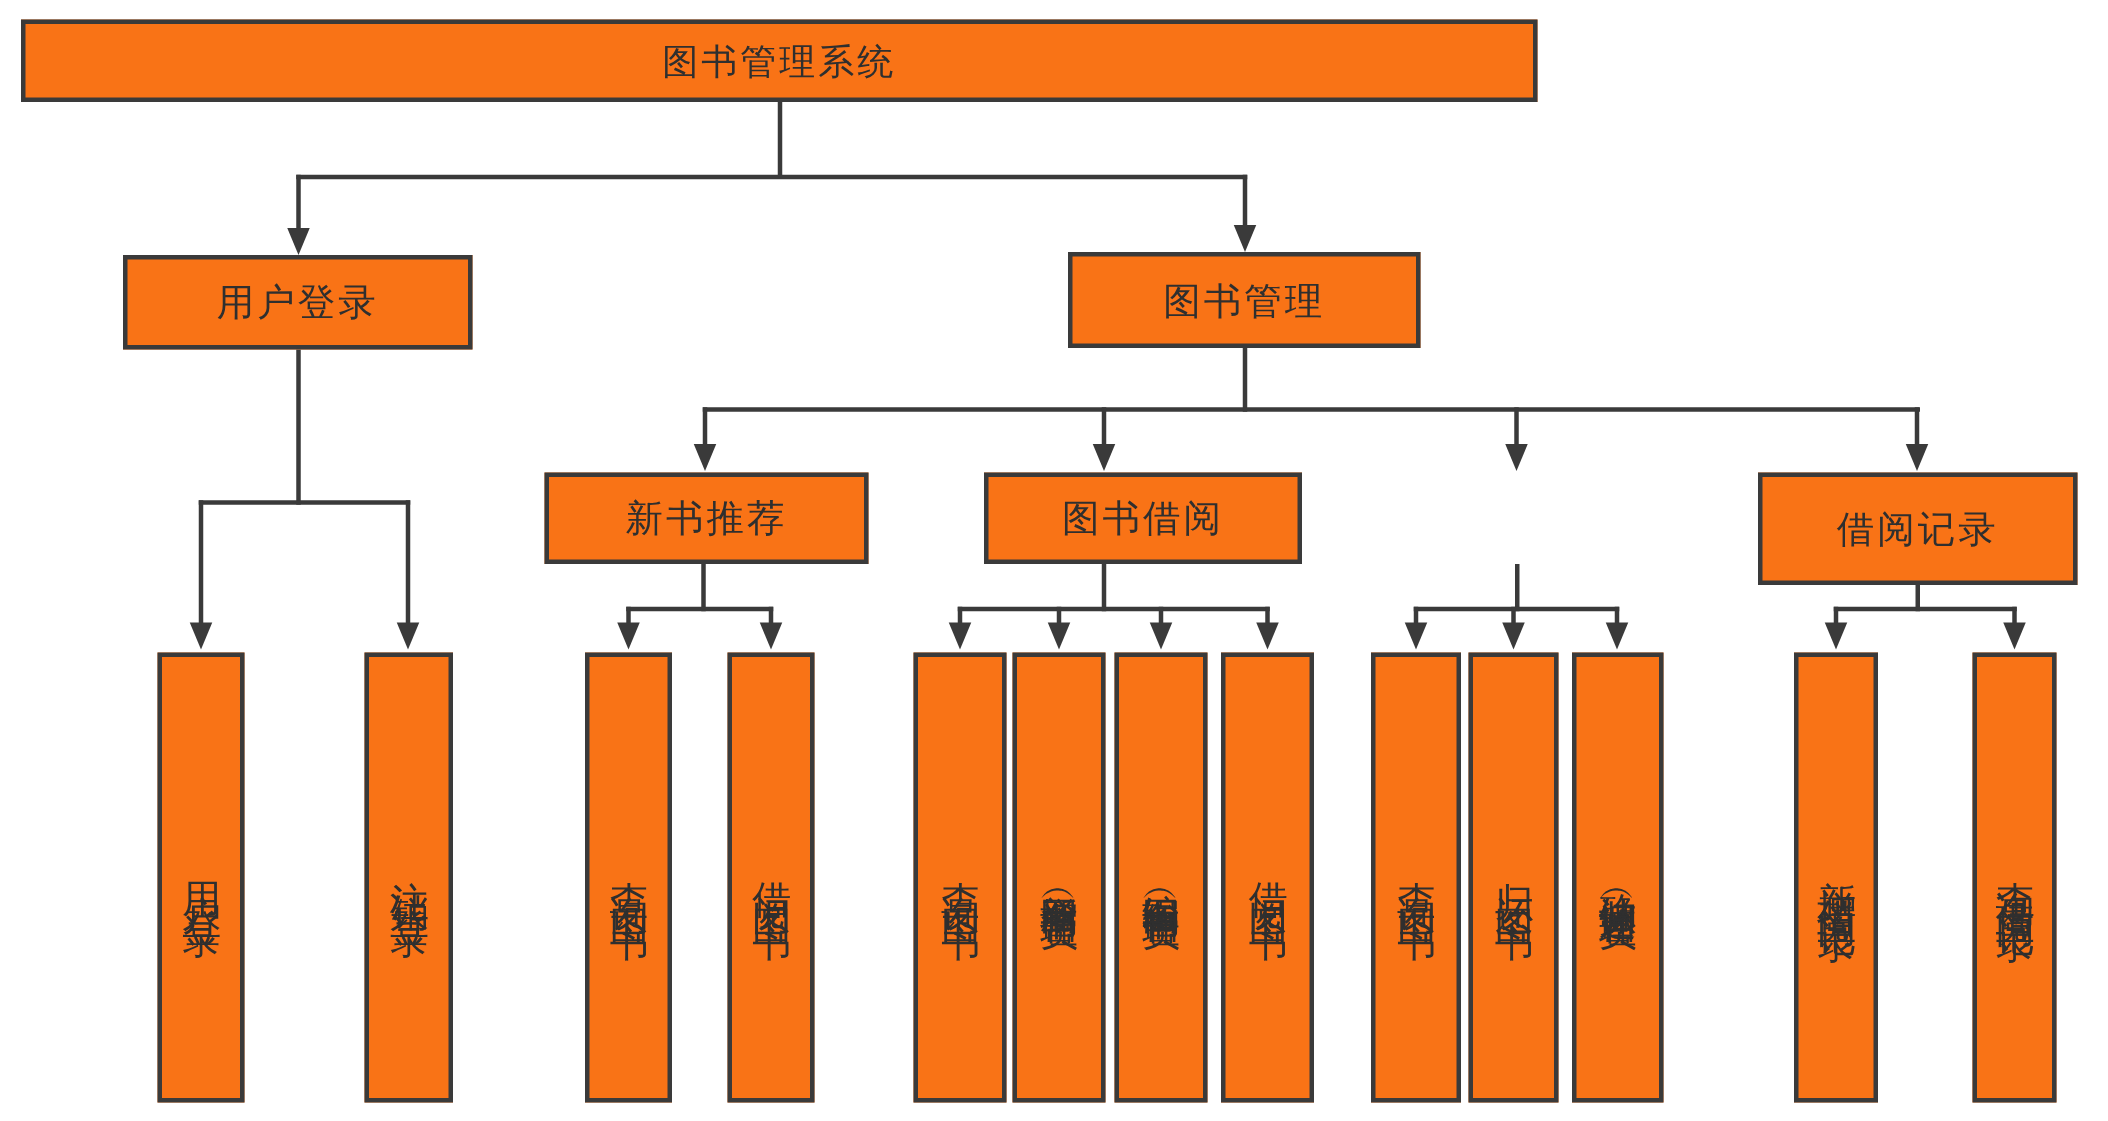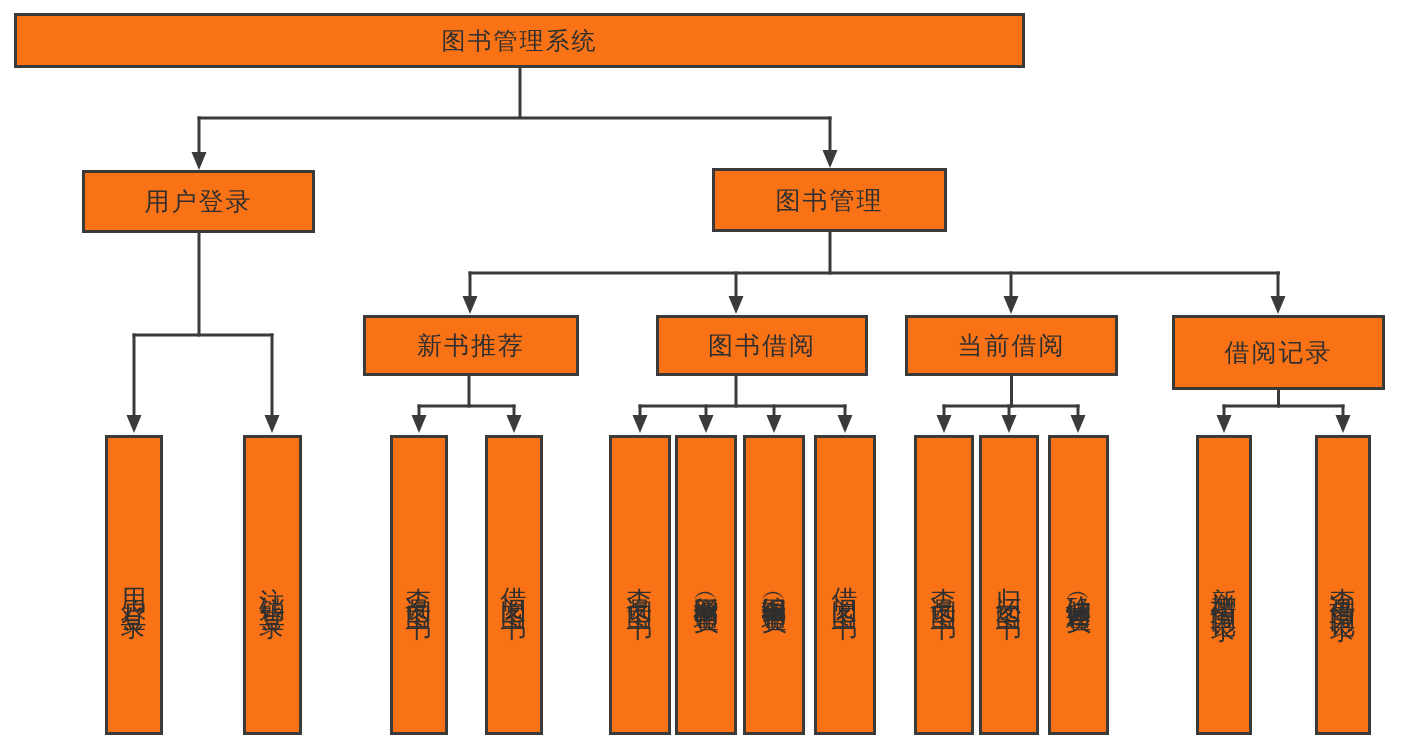--- a/index.html
+++ b/index.html
@@ -157,21 +157,20 @@
     </g>
   </svg>
 
   <div class="box h-box" id="n-root">图书管理系统</div>
 
   <div class="box h-box" id="n-userlogin">用户登录</div>
   <div class="box h-box" id="n-bookmgmt">图书管理</div>
 
   <div class="box h-box" id="n-newbook">新书推荐</div>
   <div class="box h-box" id="n-borrowing">图书借阅</div>
-  <div class="box h-box" id="n-current">当前借阅</div>
   <div class="box h-box" id="n-records">借阅记录</div>
 
   <div class="box leaf" id="l-userlogin">用户登录</div>
   <div class="box leaf" id="l-logout">注销登录</div>
 
   <div class="box leaf" id="l-query1">查询图书</div>
   <div class="box leaf" id="l-borrow1">借阅图书</div>
 
   <div class="box leaf" id="l-query2">查询图书</div>
   <div class="box leaf long" id="l-addbook">新增图书（管理员）</div>

